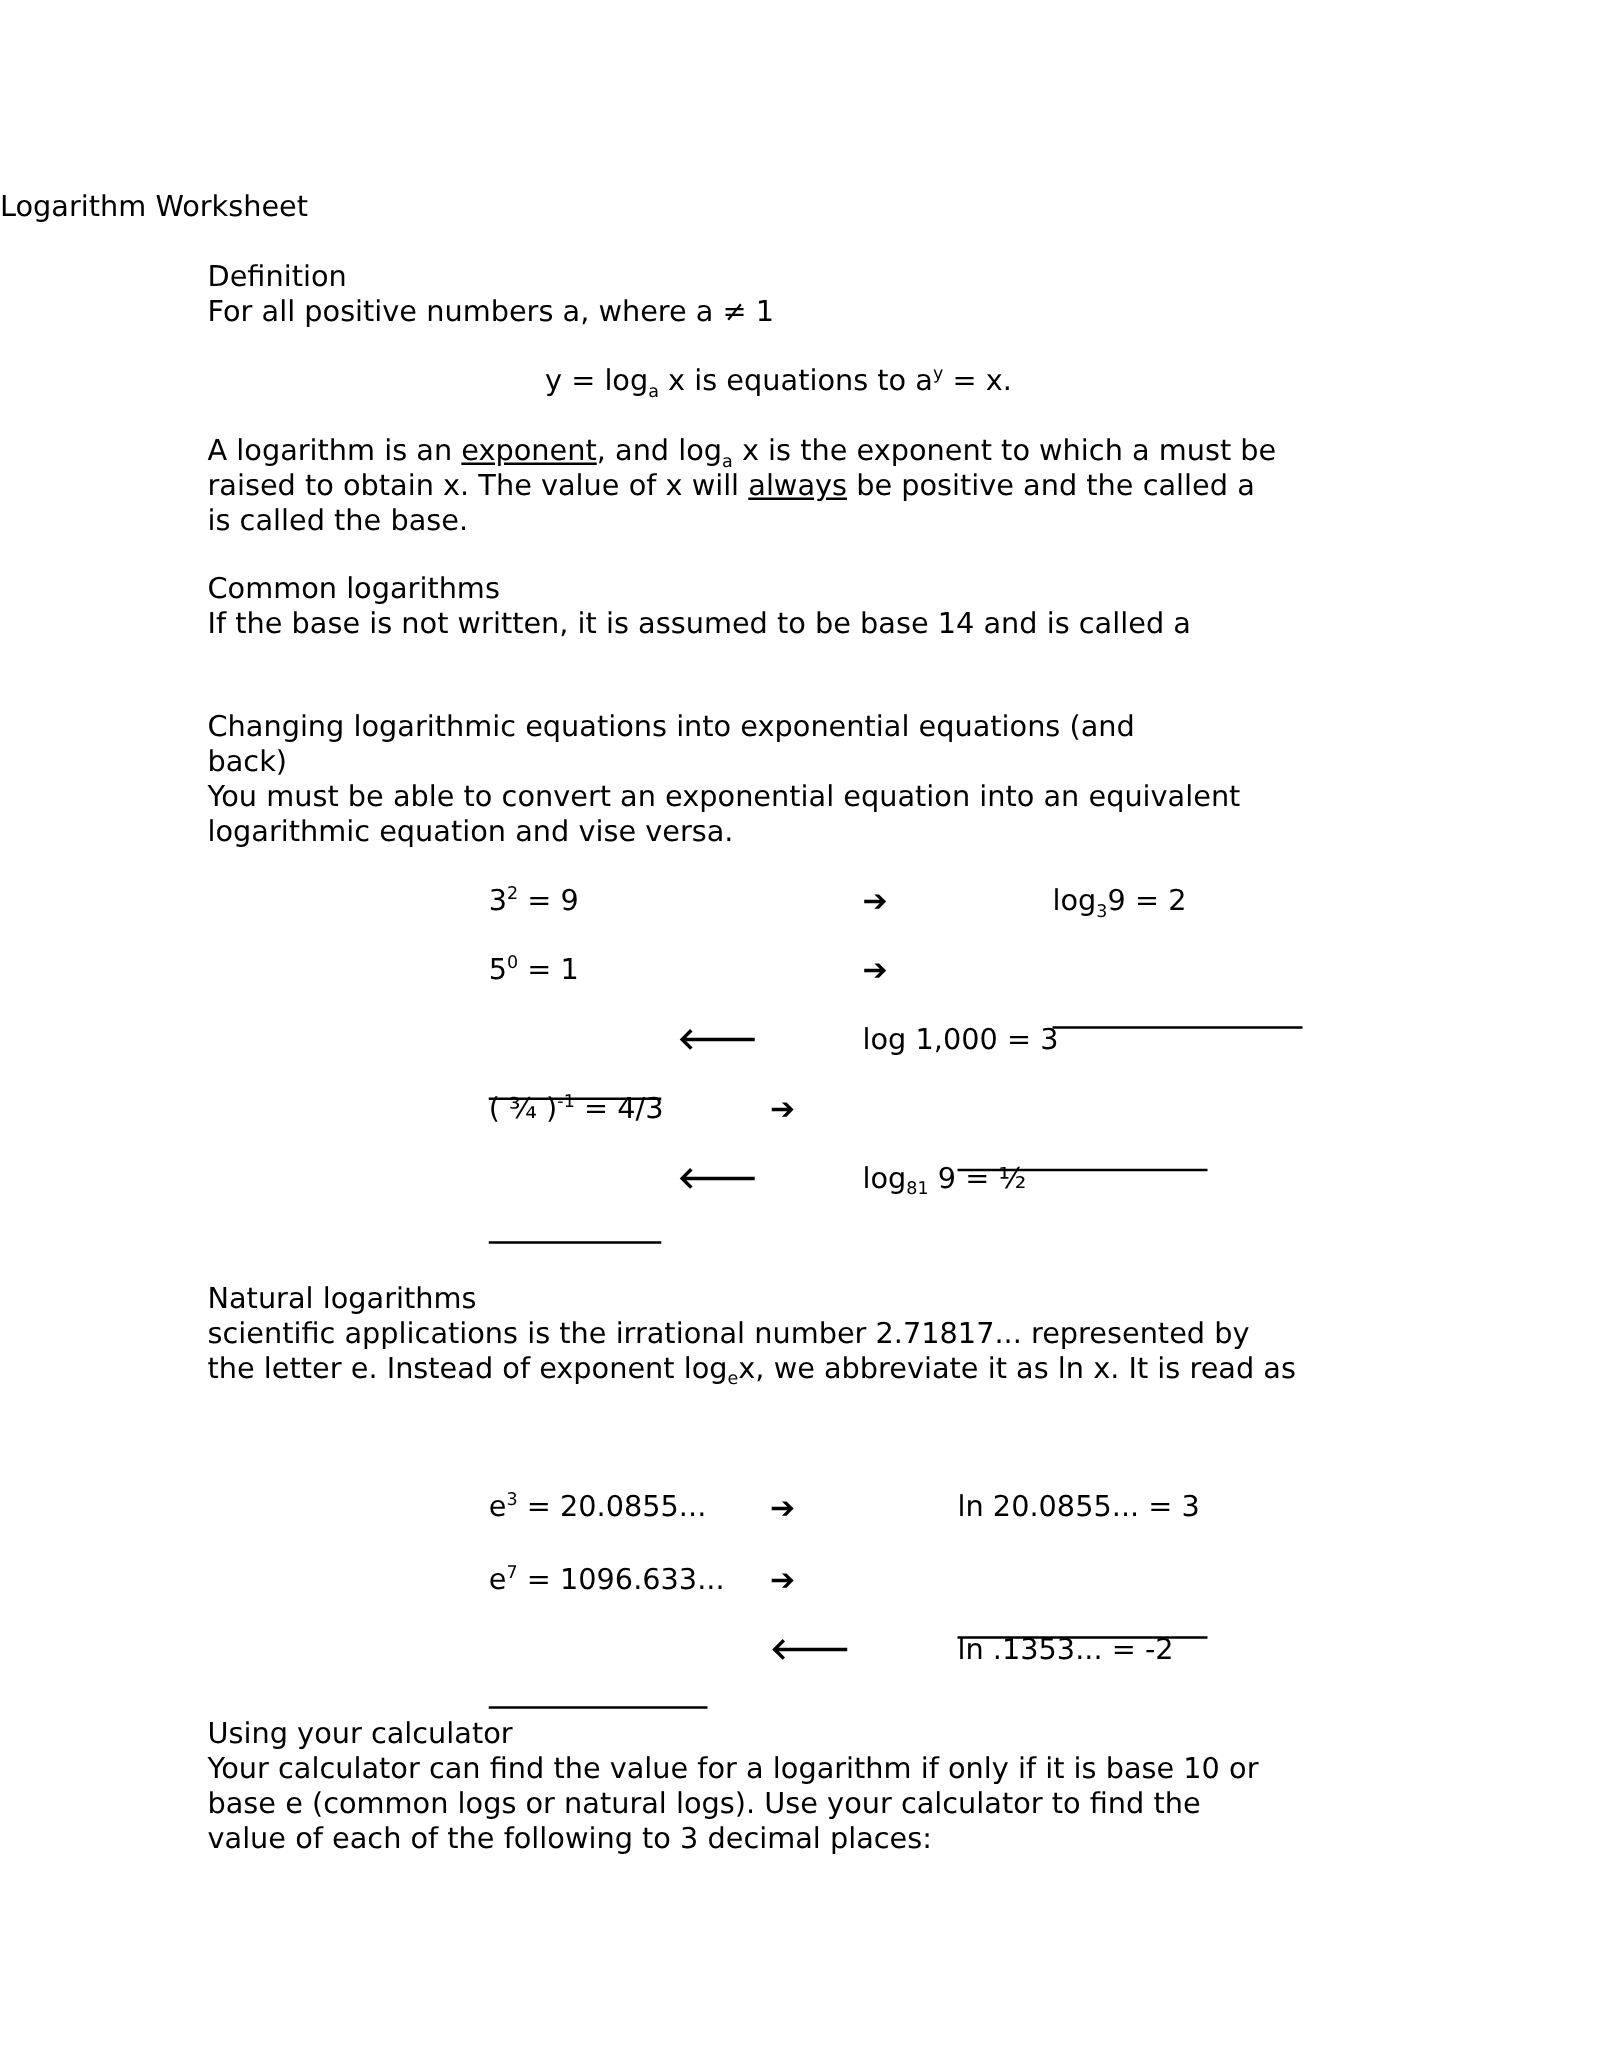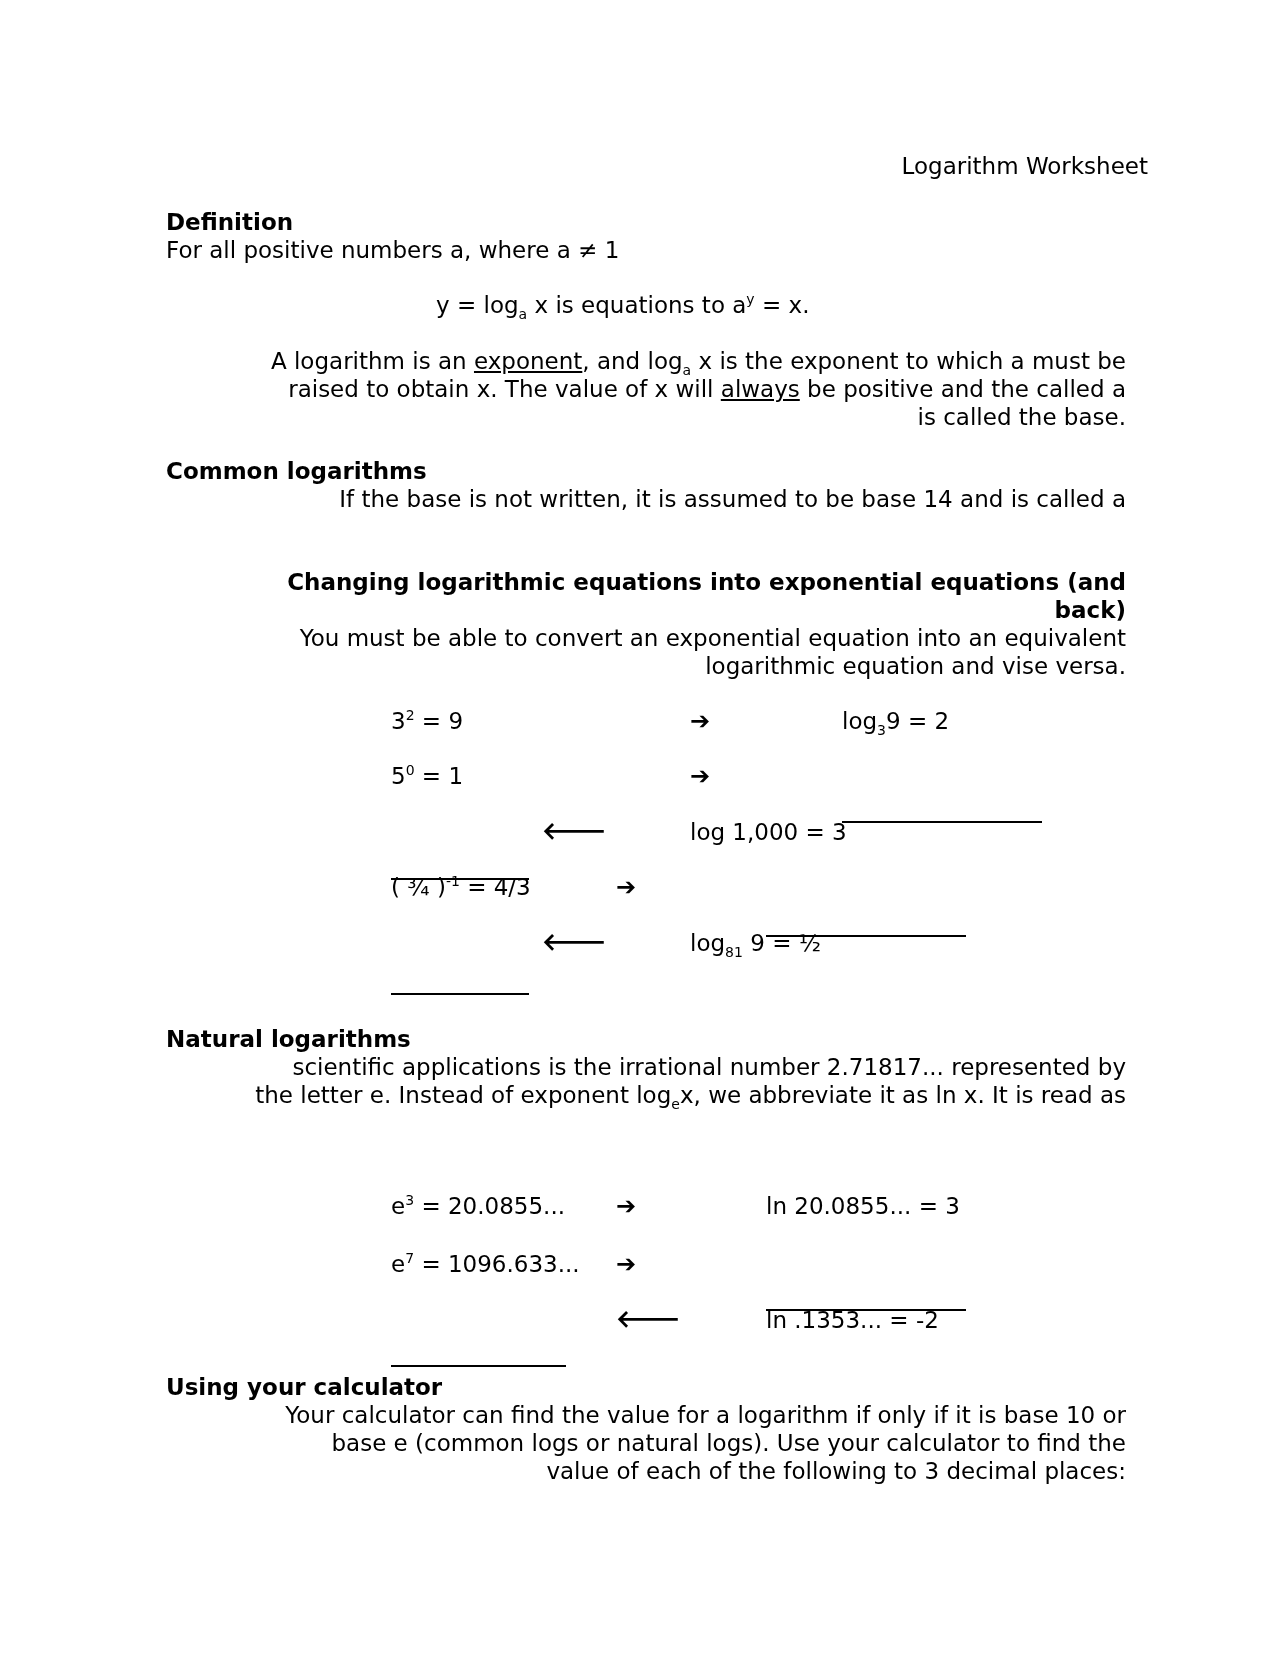--- a/index.html
+++ b/index.html
@@ -1,22 +1,22 @@
 <!DOCTYPE html>
 <html><head>
 <meta charset="utf-8">
 <style>
   html, body { margin: 0; padding: 0; background: #ffffff; }
   body { width: 1280px; height: 1656px; position: relative; overflow: hidden;
          font-family: "DejaVu Sans", sans-serif; color: #000; font-size: 23px; }
   .abs { position: absolute; white-space: nowrap; line-height: 28px; }
-  .title { left: 0; width: 1148px; text-align: right; top: 152px; }
-  .h { font-weight: bold; }
+  .title { left: 0; width: 1148px; text-align: left; top: 152px; }
+  .h { font-weight: normal; }
   .p { left: 166px; width: 960px; white-space: normal; }
-  .line { display:block; white-space: nowrap; text-align: right; }
+  .line { display:block; white-space: nowrap; }
   .u { text-decoration: underline; }
   sub, sup { font-size: 14px; line-height: 0; }
   .blank { position: absolute; border-bottom: 2px solid #000; height: 0; }
   .arrow { position:absolute; font-weight:bold; font-size: 24px; line-height: 28px; }
 </style>
 </head>
 <body>
 
 <div class="abs title">Logarithm Worksheet</div>
 

